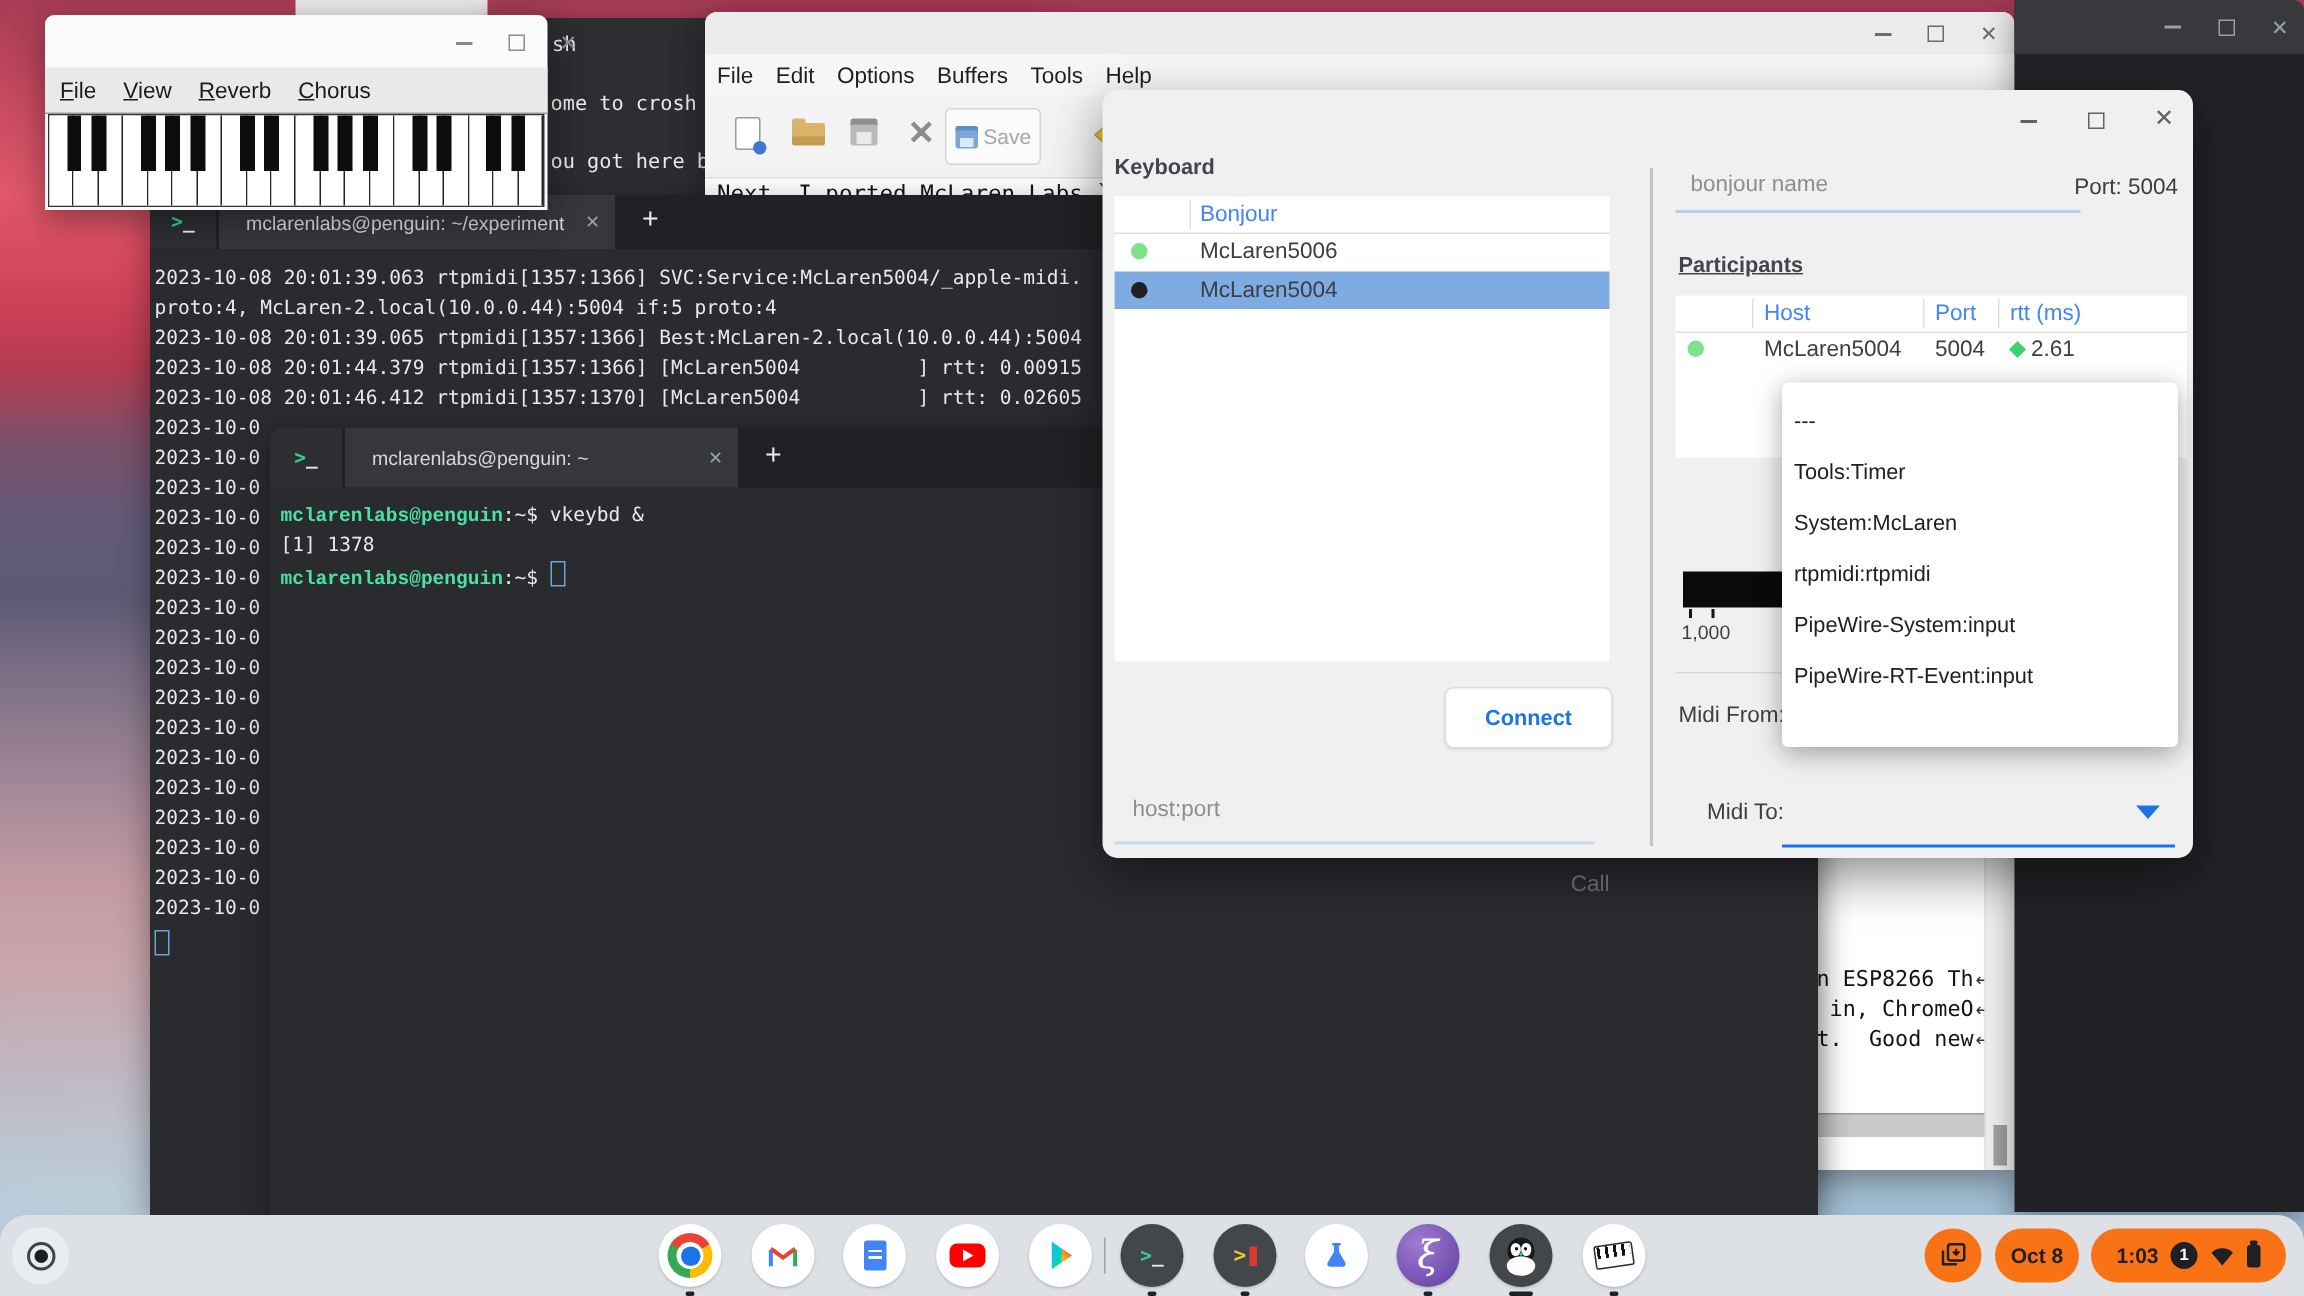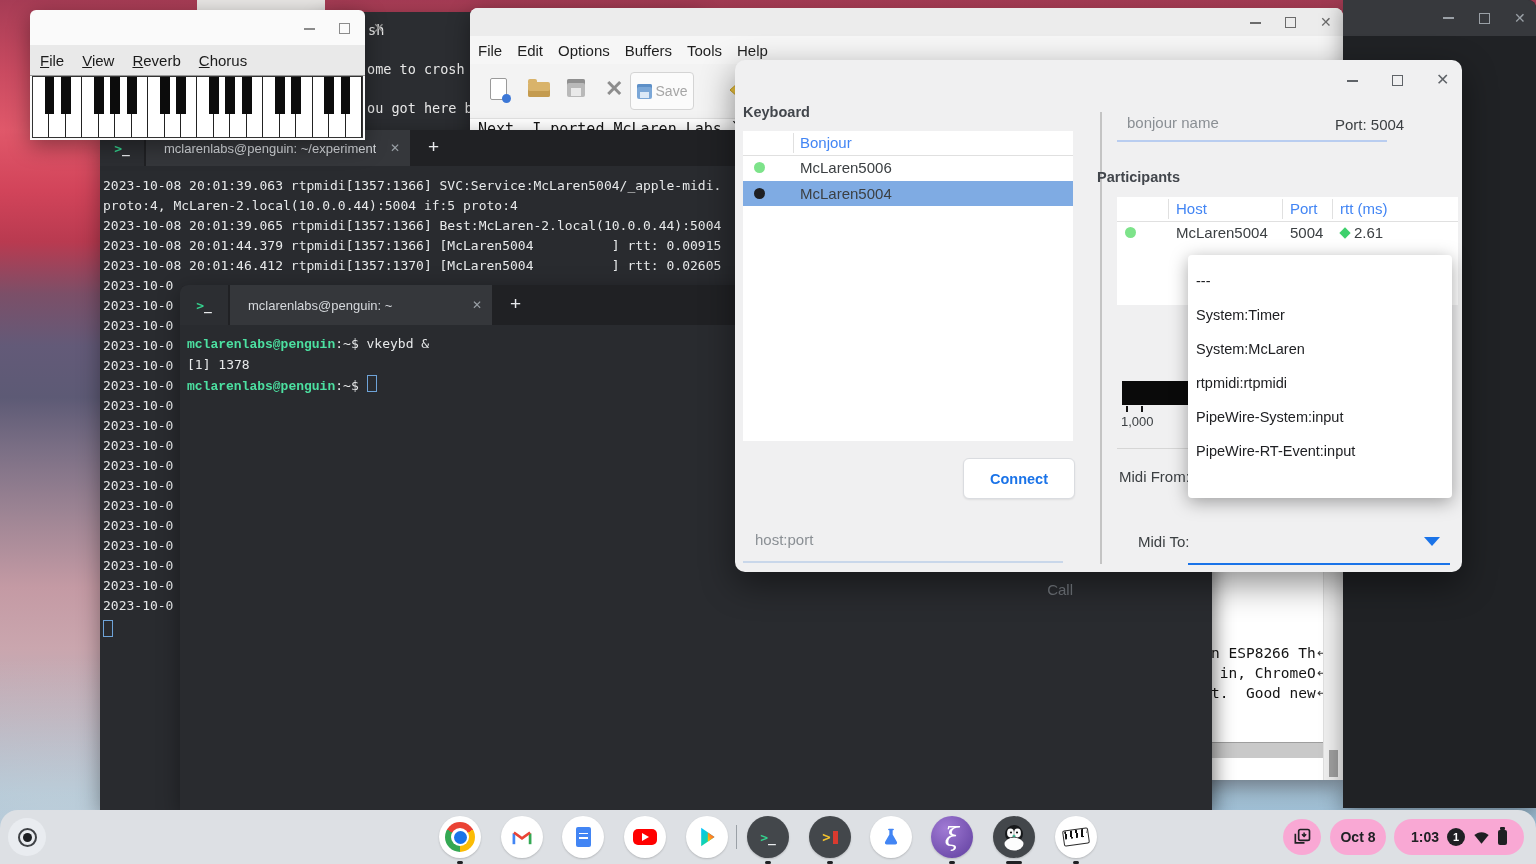--- a/index.html
+++ b/index.html
@@ -145,21 +145,21 @@
   .yt-tri{width:0;height:0;border-left:7px solid #fff;border-top:4.5px solid transparent;border-bottom:4.5px solid transparent;}
   .term-glyph{font-family:"DejaVu Sans Mono",monospace;font-size:13px;font-weight:700;color:#e8eaed;}
   .term-glyph .gt{color:#34d28e;}
   .crosh-glyph{font-family:"DejaVu Sans Mono",monospace;font-size:14px;font-weight:700;color:#f2c12e;display:flex;align-items:center;gap:2px;}
   .crosh-bar{display:inline-block;width:5px;height:13px;background:#d93a2f;}
   .emacs-app{background:radial-gradient(circle at 35% 30%,#a07ad4,#5f3e9e);}
   .emacs-xi{color:#fff;font-family:"DejaVu Serif",serif;font-style:italic;font-size:26px;line-height:26px;}
   .piano-mini{width:24px;height:14px;background:#fff;border:1.5px solid #2b2b2b;border-radius:2px;position:relative;transform:rotate(-8deg);overflow:hidden;}
   .piano-mini::after{content:"";position:absolute;left:1px;right:1px;top:0;height:8px;
     background:repeating-linear-gradient(90deg,#111 0 2px,transparent 2px 5.5px);}
-  .pill{position:absolute;top:9px;height:36px;border-radius:18px;background:#f9a8d4;display:flex;align-items:center;justify-content:center;}
+  .pill{position:absolute;top:9px;height:36px;border-radius:18px;background:#f97316;display:flex;align-items:center;justify-content:center;}
   .tray-text{font-size:14px;font-weight:700;color:#202124;}
   .notif-circle{width:18px;height:18px;border-radius:50%;background:#1f2023;color:#fff;font-size:11px;font-weight:700;
     display:flex;align-items:center;justify-content:center;}
   .battery{width:9px;height:15px;background:#1f2023;border-radius:2px;position:relative;}
   .battery::before{content:"";position:absolute;left:2px;top:-3px;width:5px;height:3px;background:#1f2023;border-radius:1px;}
 </style>
 </head>
 <body>
 
 <div class="screen">
@@ -306,23 +306,23 @@
         <span class="drow-name">McLaren5004</span>
       </div>
     </div>
     <div class="btn-connect">Connect</div>
     <input class="field-input" style="left: 20px; top: 471px; width: 220px;" placeholder="host:port">
     <div class="underline" style="left:8px;top:501px;width:320px;background:#c9d7ea;"></div>
     <div class="txt gray" style="left:290px;top:473px;width:48px;text-align:right;">Call</div>
 
     <input class="field-input" style="left: 392px; top: 54px; width: 200px;" placeholder="bonjour name">
     <div class="underline" style="left:382px;top:80px;width:270px;background:#b9cdf0;"></div>
-    <div class="txt" style="left:600px;top:56px;width:117px;">Port: 5004</div>
-
-    <div class="abs dlg-label" style="left:362px;top:109px;">Participants</div>
+    <div class="txt" style="left:600px;top:56px;width:117px;text-align:right;">Port: 5004</div>
+
+    <div class="abs dlg-label" style="left:384px;top:109px;text-decoration:underline;">Participants</div>
     <div class="panel-table" style="left:382px;top:137px;width:341px;height:108px;">
       <div class="pt-header">
         <div class="pt-colsep" style="left:51px;"></div>
         <span class="pt-htext" style="left:59px;">Host</span>
         <div class="pt-colsep" style="left:165px;"></div>
         <span class="pt-htext" style="left:173px;">Port</span>
         <div class="pt-colsep" style="left:215px;"></div>
         <span class="pt-htext" style="left:223px;">rtt (ms)</span>
       </div>
       <div class="drow" style="top:23px;">
@@ -341,21 +341,21 @@
 
     <div class="hr" style="left:382px;top:388px;width:120px;"></div>
     <div class="txt" style="left:384px;top:408px;">Midi From:</div>
     <div class="txt" style="left:403px;top:473px;">Midi To:</div>
     <div class="abs" style="left:453px;top:455px;width:262px;height:46px;"></div>
     <div class="combo-underline" style="left:453px;top:503px;width:262px;"></div>
     <div class="combo-arrow" style="left:689px;top:477px;"></div>
 
     <div class="dropdown">
       <div class="dd-item" style="top:9px;">---</div>
-      <div class="dd-item" style="top:43px;">System:Timer</div>
+      <div class="dd-item" style="top:43px;">Tools:Timer</div>
       <div class="dd-item" style="top:77px;">System:McLaren</div>
       <div class="dd-item" style="top:145px;">PipeWire-System:input</div>
       <div class="dd-item" style="top:111px;">rtpmidi:rtpmidi</div>
       <div class="dd-item" style="top:179px;">PipeWire-RT-Event:input</div>
     </div>
   </div>
 
   <div class="win vkeybd">
     <div class="vk-titlebar">
       <span class="wc wc-min" style="position:absolute;left:274px;top:18px;"></span>

